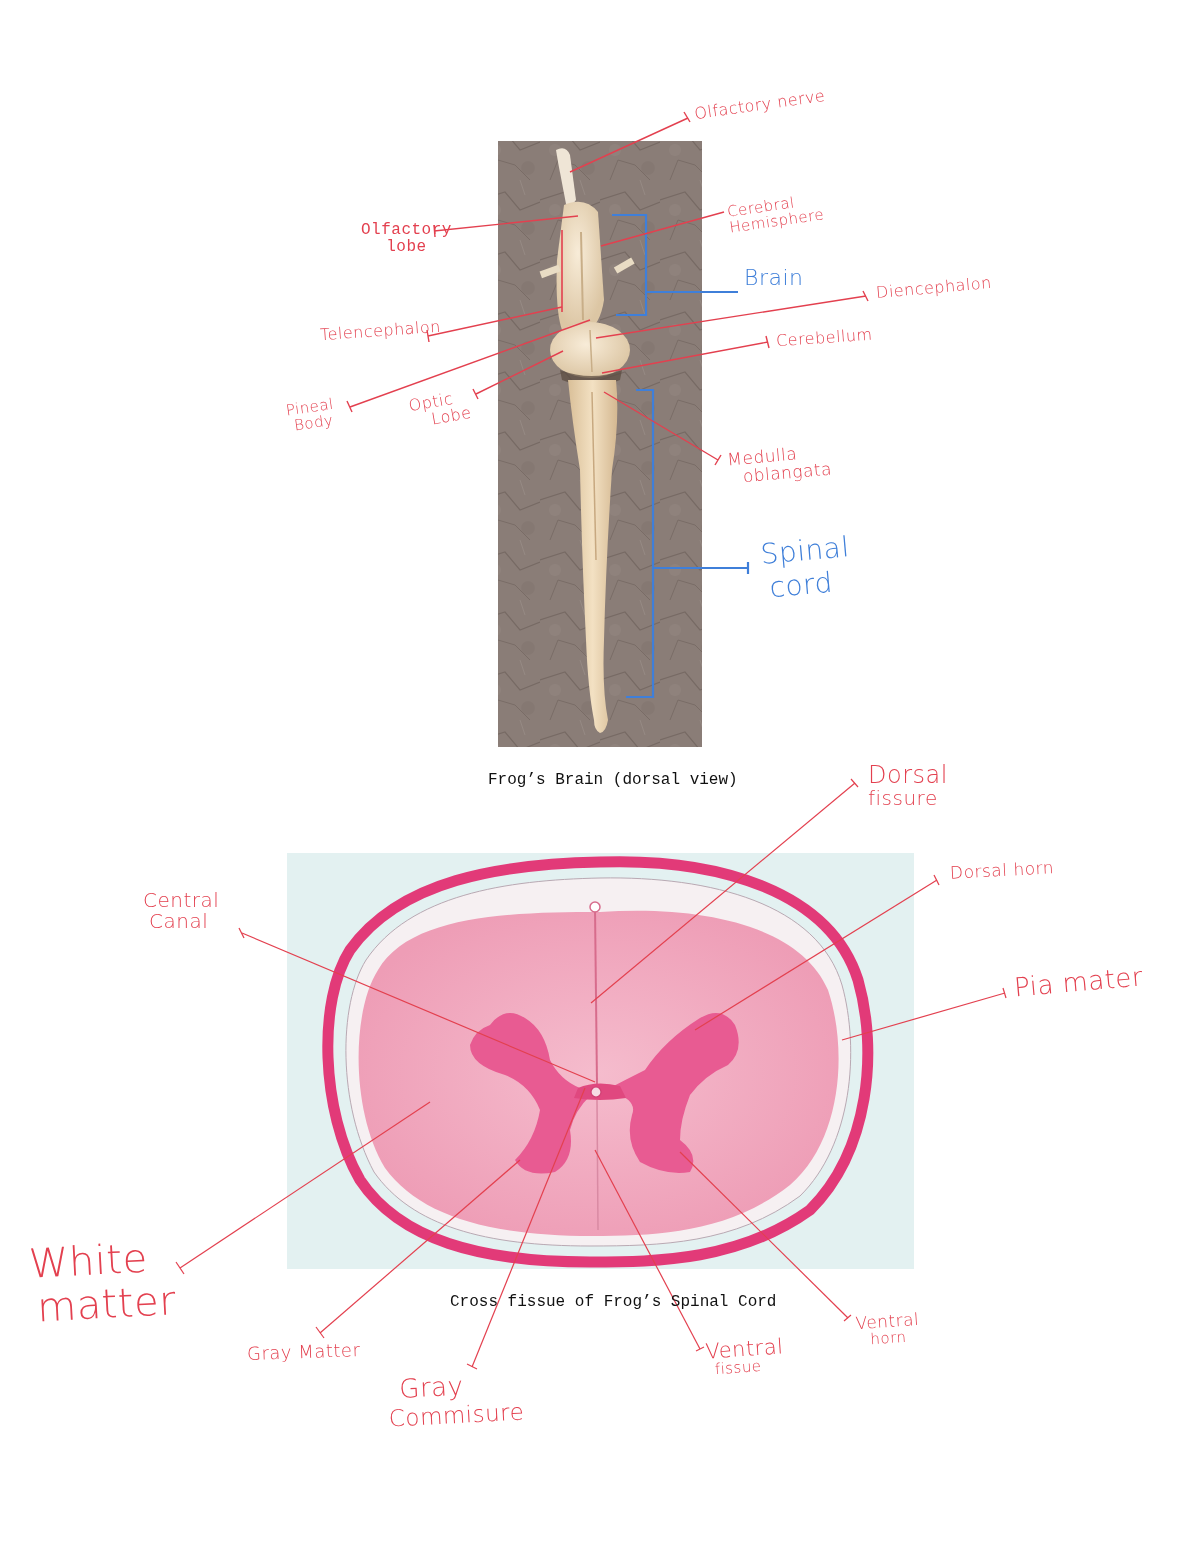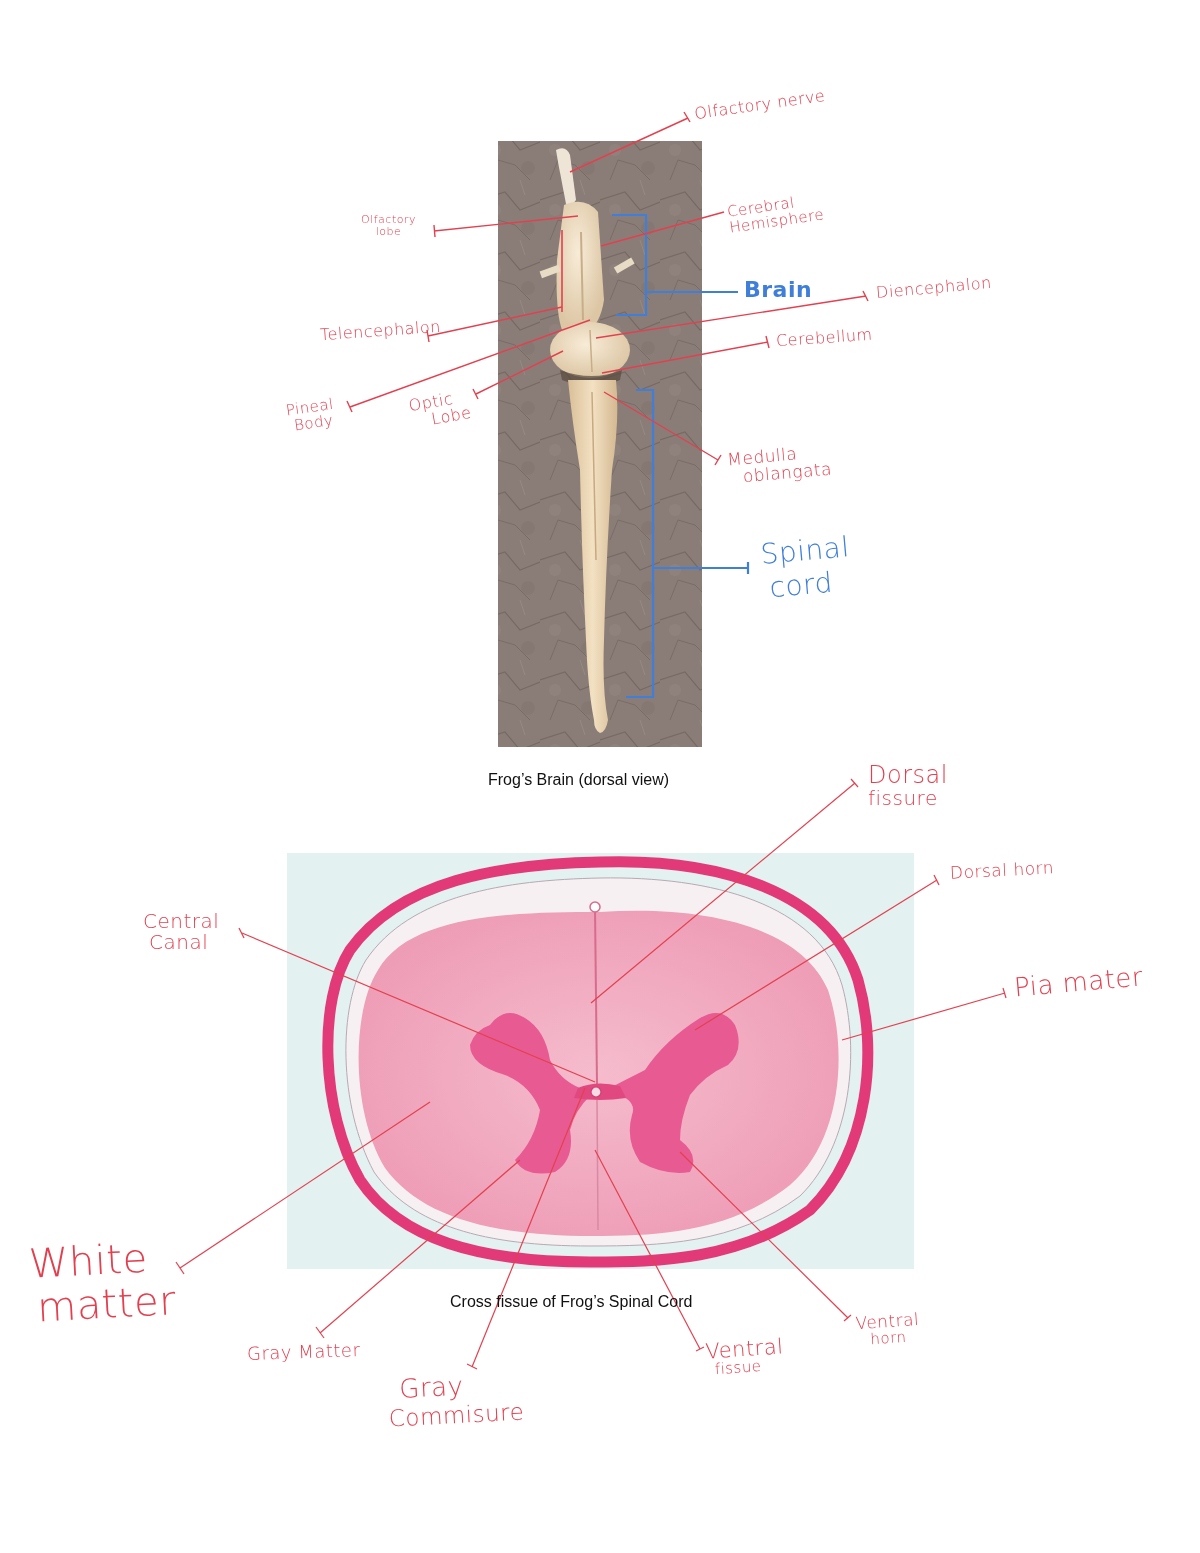--- a/index.html
+++ b/index.html
@@ -1,20 +1,20 @@
 <!DOCTYPE html>
 <html><head>
 <meta charset="utf-8">
 <style>
   html, body { margin: 0; padding: 0; background: #ffffff; }
   body { width: 1200px; height: 1553px; position: relative; overflow: hidden; font-family: "Liberation Sans", sans-serif; }
   .page { position: absolute; left: 0; top: 0; width: 1200px; height: 1553px; }
   svg.overlay { position: absolute; left: 0; top: 0; width: 1200px; height: 1553px; }
   .caption {
-    position: absolute; font-family: Liberation Sans, sans-serif; font-size: 16px; color: #111;
+    position: absolute; font-family: Liberation Mono, monospace; font-size: 16px; color: #111;
     white-space: nowrap;
   }
   .lbl {
     position: absolute; font-family: "DejaVu Sans", sans-serif; color: #e3404f;
     line-height: 1.05; white-space: nowrap; font-weight: 300; letter-spacing: 0.5px;
   }
   .lbl.blue { color: #3f7fd9; }
   .lbl.c { text-align: center; }
   .lbl .line { display: block; }
 </style>
@@ -92,29 +92,29 @@
       <line x1="563" y1="351" x2="476" y2="394"></line>
         <line x1="473" y1="389" x2="478" y2="399"></line>
       <line x1="602" y1="373" x2="768" y2="342"></line>
         <line x1="766" y1="336" x2="769" y2="348"></line>
       <line x1="604" y1="392" x2="718" y2="460"></line>
         <line x1="721" y1="455" x2="715" y2="465"></line>
     </g>
   </svg>
 
   <div class="lbl" style="left:694px;top:97px;font-size:16px;transform:rotate(-8deg);">Olfactory nerve</div>
-  <div class="lbl c" style="left:361px;top:214px;font-size:11px;">
+  <div class="lbl c" style="left:361px;top:222px;font-size:16px;font-family:Liberation Mono, monospace;">
     <span class="line">Olfactory</span>
     <span class="line">lobe</span>
   </div>
   <div class="lbl" style="left:728px;top:198px;font-size:15px;transform:rotate(-8deg);">
     <span class="line">Cerebral</span>
     <span class="line">Hemisphere</span>
   </div>
-  <div class="lbl blue" style="left:744px;top:278px;font-size:22px;font-weight:bold;">Brain</div>
+  <div class="lbl blue" style="left:744px;top:266px;font-size:22px;">Brain</div>
   <div class="lbl" style="left:876px;top:280px;font-size:16px;transform:rotate(-5deg);">Diencephalon</div>
   <div class="lbl" style="left:320px;top:323px;font-size:16px;transform:rotate(-4deg);">Telencephalon</div>
   <div class="lbl" style="left:776px;top:330px;font-size:16px;transform:rotate(-4deg);">Cerebellum</div>
   <div class="lbl" style="left:287px;top:400px;font-size:15px;transform:rotate(-8deg);">
     <span class="line">Pineal</span>
     <span class="line" style="padding-left:6px">Body</span>
   </div>
   <div class="lbl" style="left:410px;top:393px;font-size:16px;transform:rotate(-10deg);">
     <span class="line">Optic</span>
     <span class="line" style="padding-left:20px">Lobe</span>
@@ -180,21 +180,21 @@
         <line x1="844" y1="1321" x2="851" y2="1315"></line>
     </g>
   </svg>
 
   <div class="lbl" style="left:868px;top:763px;font-size:24px;">
     <span class="line">Dorsal</span>
     <span class="line" style="font-size:20px">fissure</span>
   </div>
   <div class="lbl" style="left:950px;top:862px;font-size:17px;transform:rotate(-3deg);">Dorsal horn</div>
   <div class="lbl" style="left:1014px;top:969px;font-size:26px;transform:rotate(-5deg);">Pia mater</div>
-  <div class="lbl" style="left:143px;top:890px;font-size:20px;margin-top:21px;">
+  <div class="lbl" style="left:143px;top:890px;font-size:20px;">
     <span class="line">Central</span>
     <span class="line" style="padding-left:6px">Canal</span>
   </div>
   <div class="lbl" style="left:30px;top:1238px;font-size:40px;line-height:1.1;transform:rotate(-3deg);">
     <span class="line">White</span>
     <span class="line" style="padding-left:6px">matter</span>
   </div>
   <div class="caption" style="left:450px;top:1293px;">Cross fissue of Frog’s Spinal Cord</div>
   <div class="lbl" style="left:247px;top:1343px;font-size:18px;transform:rotate(-2deg);">Gray Matter</div>
   <div class="lbl" style="left:388px;top:1372px;font-size:26px;transform:rotate(-3deg);line-height:1.15;">

